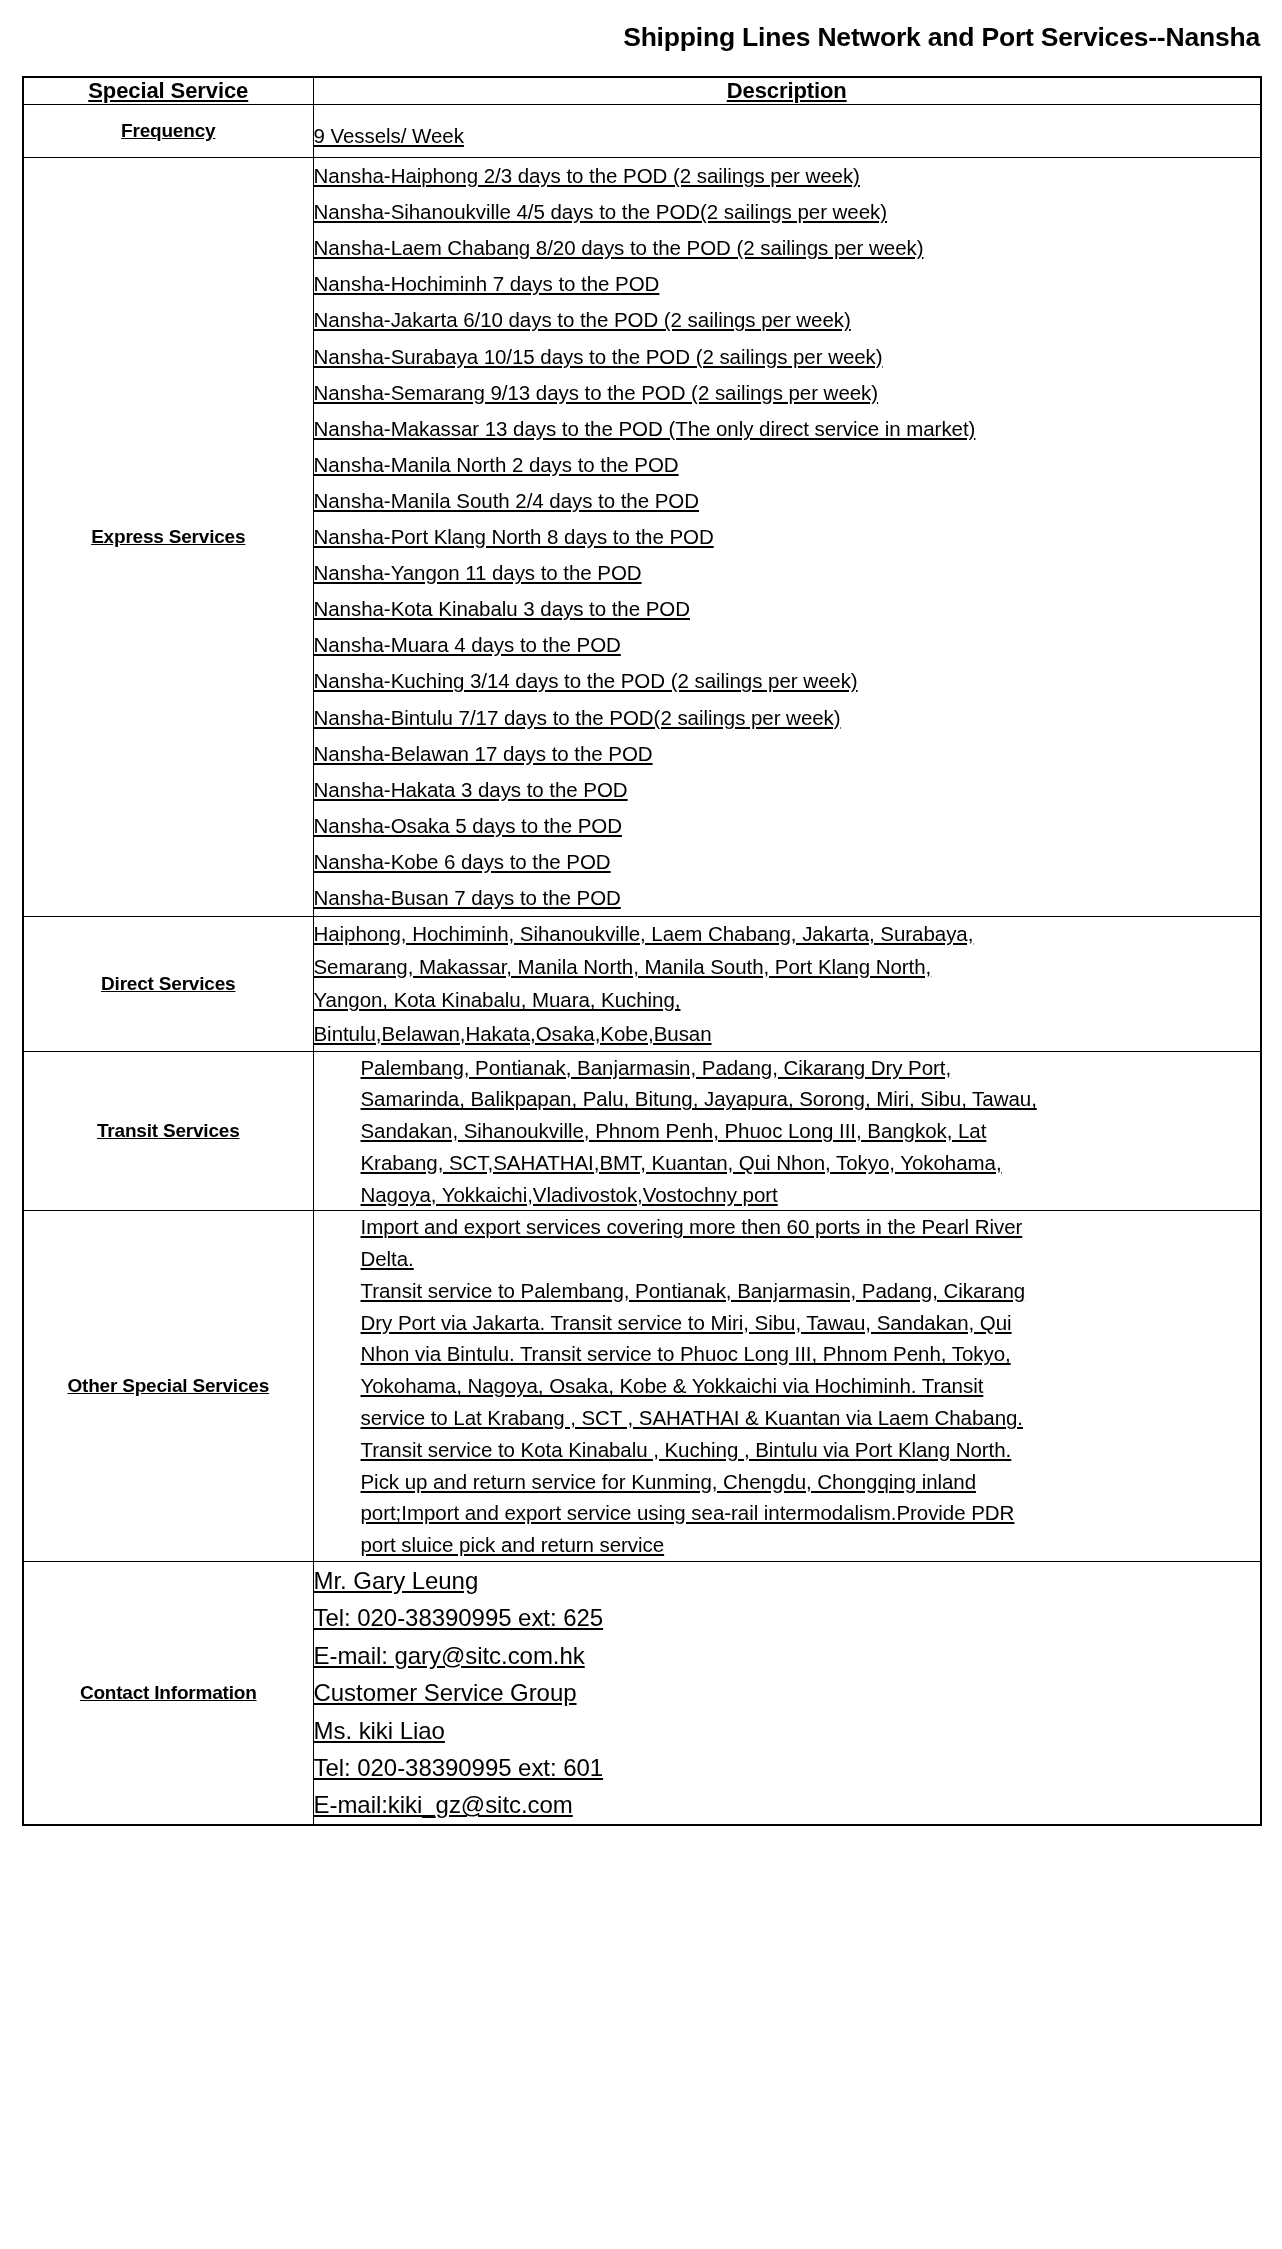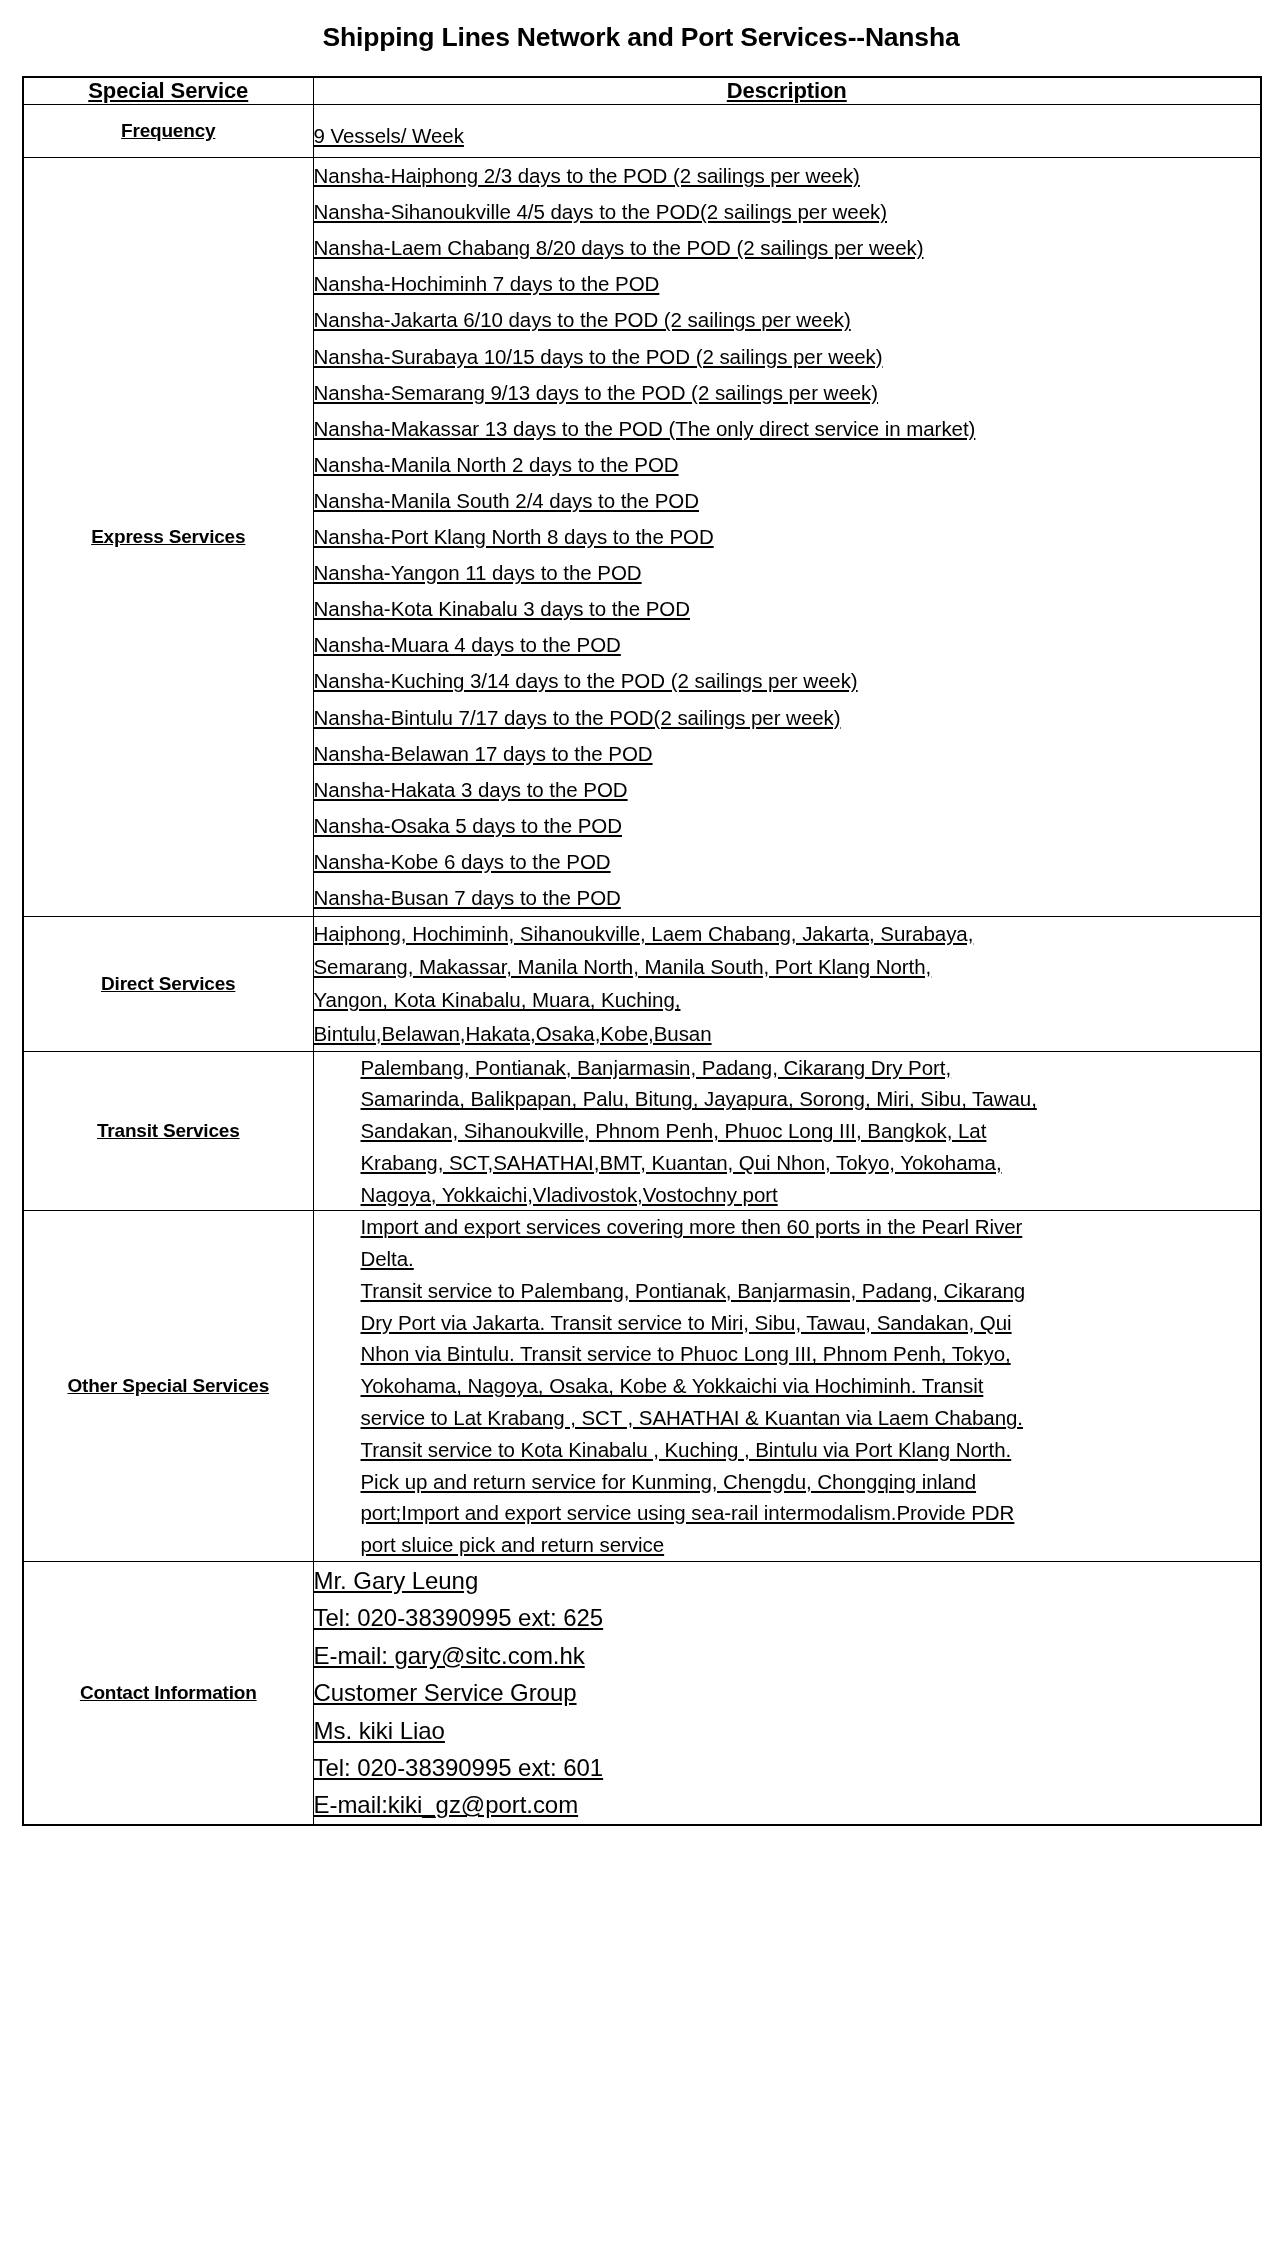--- a/index.html
+++ b/index.html
@@ -14,21 +14,21 @@
     font-family: "Liberation Sans", "DejaVu Sans", sans-serif;
     color: #000000;
     -webkit-font-smoothing: antialiased;
   }
   .page {
     width: 1282px;
     box-sizing: border-box;
     padding: 0 22px;
   }
   .doc-title {
-    text-align: center;
+    text-align: right;
     font-size: 26.5px;
     font-weight: bold;
     letter-spacing: -0.2px;
     padding-top: 22px;
     padding-bottom: 22px;
     line-height: 1.2;
   }
   table.svc-table {
     border-collapse: collapse;
     width: 1238px;
@@ -164,19 +164,19 @@
       <tr>
         <td class="label-cell">Other Special Services</td>
         <td class="desc-cell">
           <span class="para-block tight"><span class="para">Import and export services covering more then 60 ports in the Pearl River</span><span class="para">Delta.</span><span class="para">Transit service to Palembang, Pontianak, Banjarmasin, Padang, Cikarang</span><span class="para">Dry Port via Jakarta. Transit service to Miri, Sibu, Tawau, Sandakan, Qui</span><span class="para">Nhon via Bintulu. Transit service to Phuoc Long III, Phnom Penh, Tokyo,</span><span class="para">Yokohama, Nagoya, Osaka, Kobe &amp; Yokkaichi via Hochiminh. Transit</span><span class="para">service to Lat Krabang , SCT , SAHATHAI &amp; Kuantan via Laem Chabang.</span><span class="para">Transit service to Kota Kinabalu , Kuching , Bintulu via Port Klang North.</span><span class="para">Pick up and return service for Kunming, Chengdu, Chongqing inland</span><span class="para">port;Import and export service using sea-rail intermodalism.Provide PDR</span><span class="para">port sluice pick and return service</span></span>
         </td>
       </tr>
 
       <tr>
         <td class="label-cell">Contact Information</td>
         <td class="desc-cell">
-          <span class="contact-block"><span class="para">Mr. Gary Leung</span><span class="para">Tel: 020-38390995 ext: 625</span><span class="para">E-mail: gary@sitc.com.hk</span><span class="para">Customer Service Group</span><span class="para">Ms. kiki Liao</span><span class="para">Tel: 020-38390995 ext: 601</span><span class="para">E-mail:kiki_gz@port.com</span></span>
+          <span class="contact-block"><span class="para">Mr. Gary Leung</span><span class="para">Tel: 020-38390995 ext: 625</span><span class="para">E-mail: gary@sitc.com.hk</span><span class="para">Customer Service Group</span><span class="para">Ms. kiki Liao</span><span class="para">Tel: 020-38390995 ext: 601</span><span class="para">E-mail:kiki_gz@sitc.com</span></span>
         </td>
       </tr>
 
     </tbody>
   </table>
 </div>
 
 </body></html>

